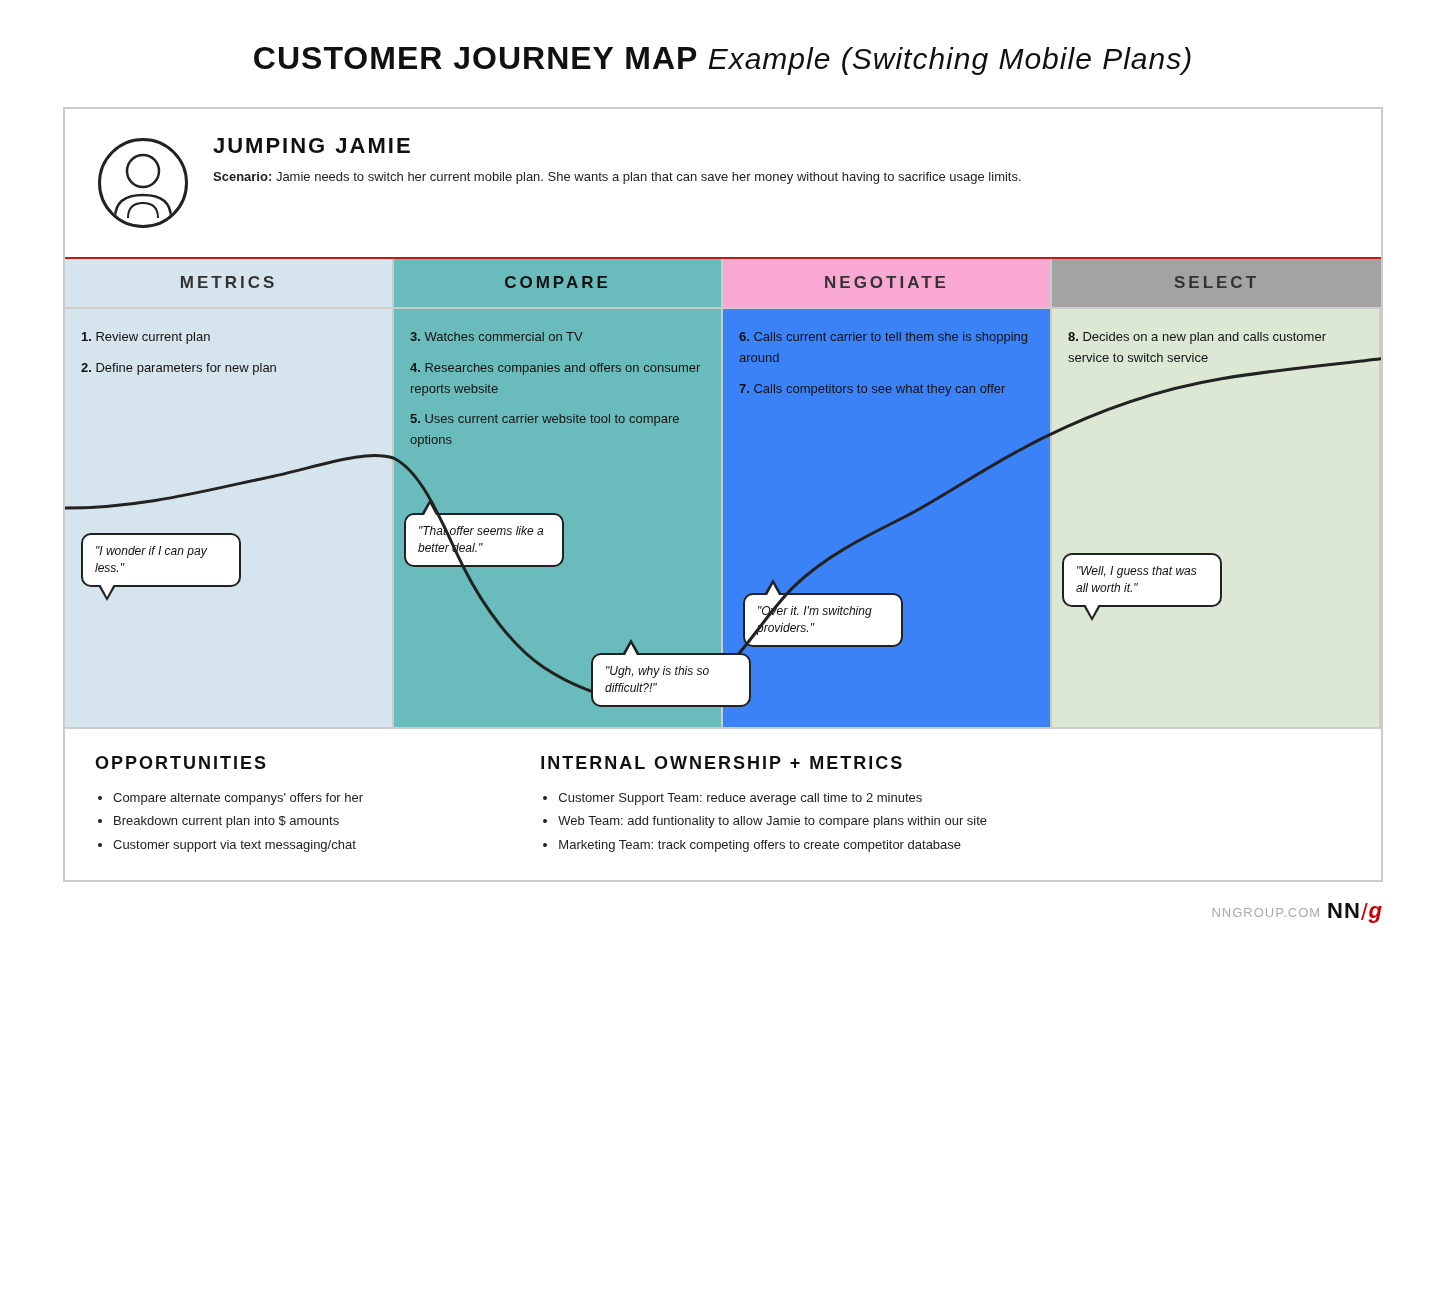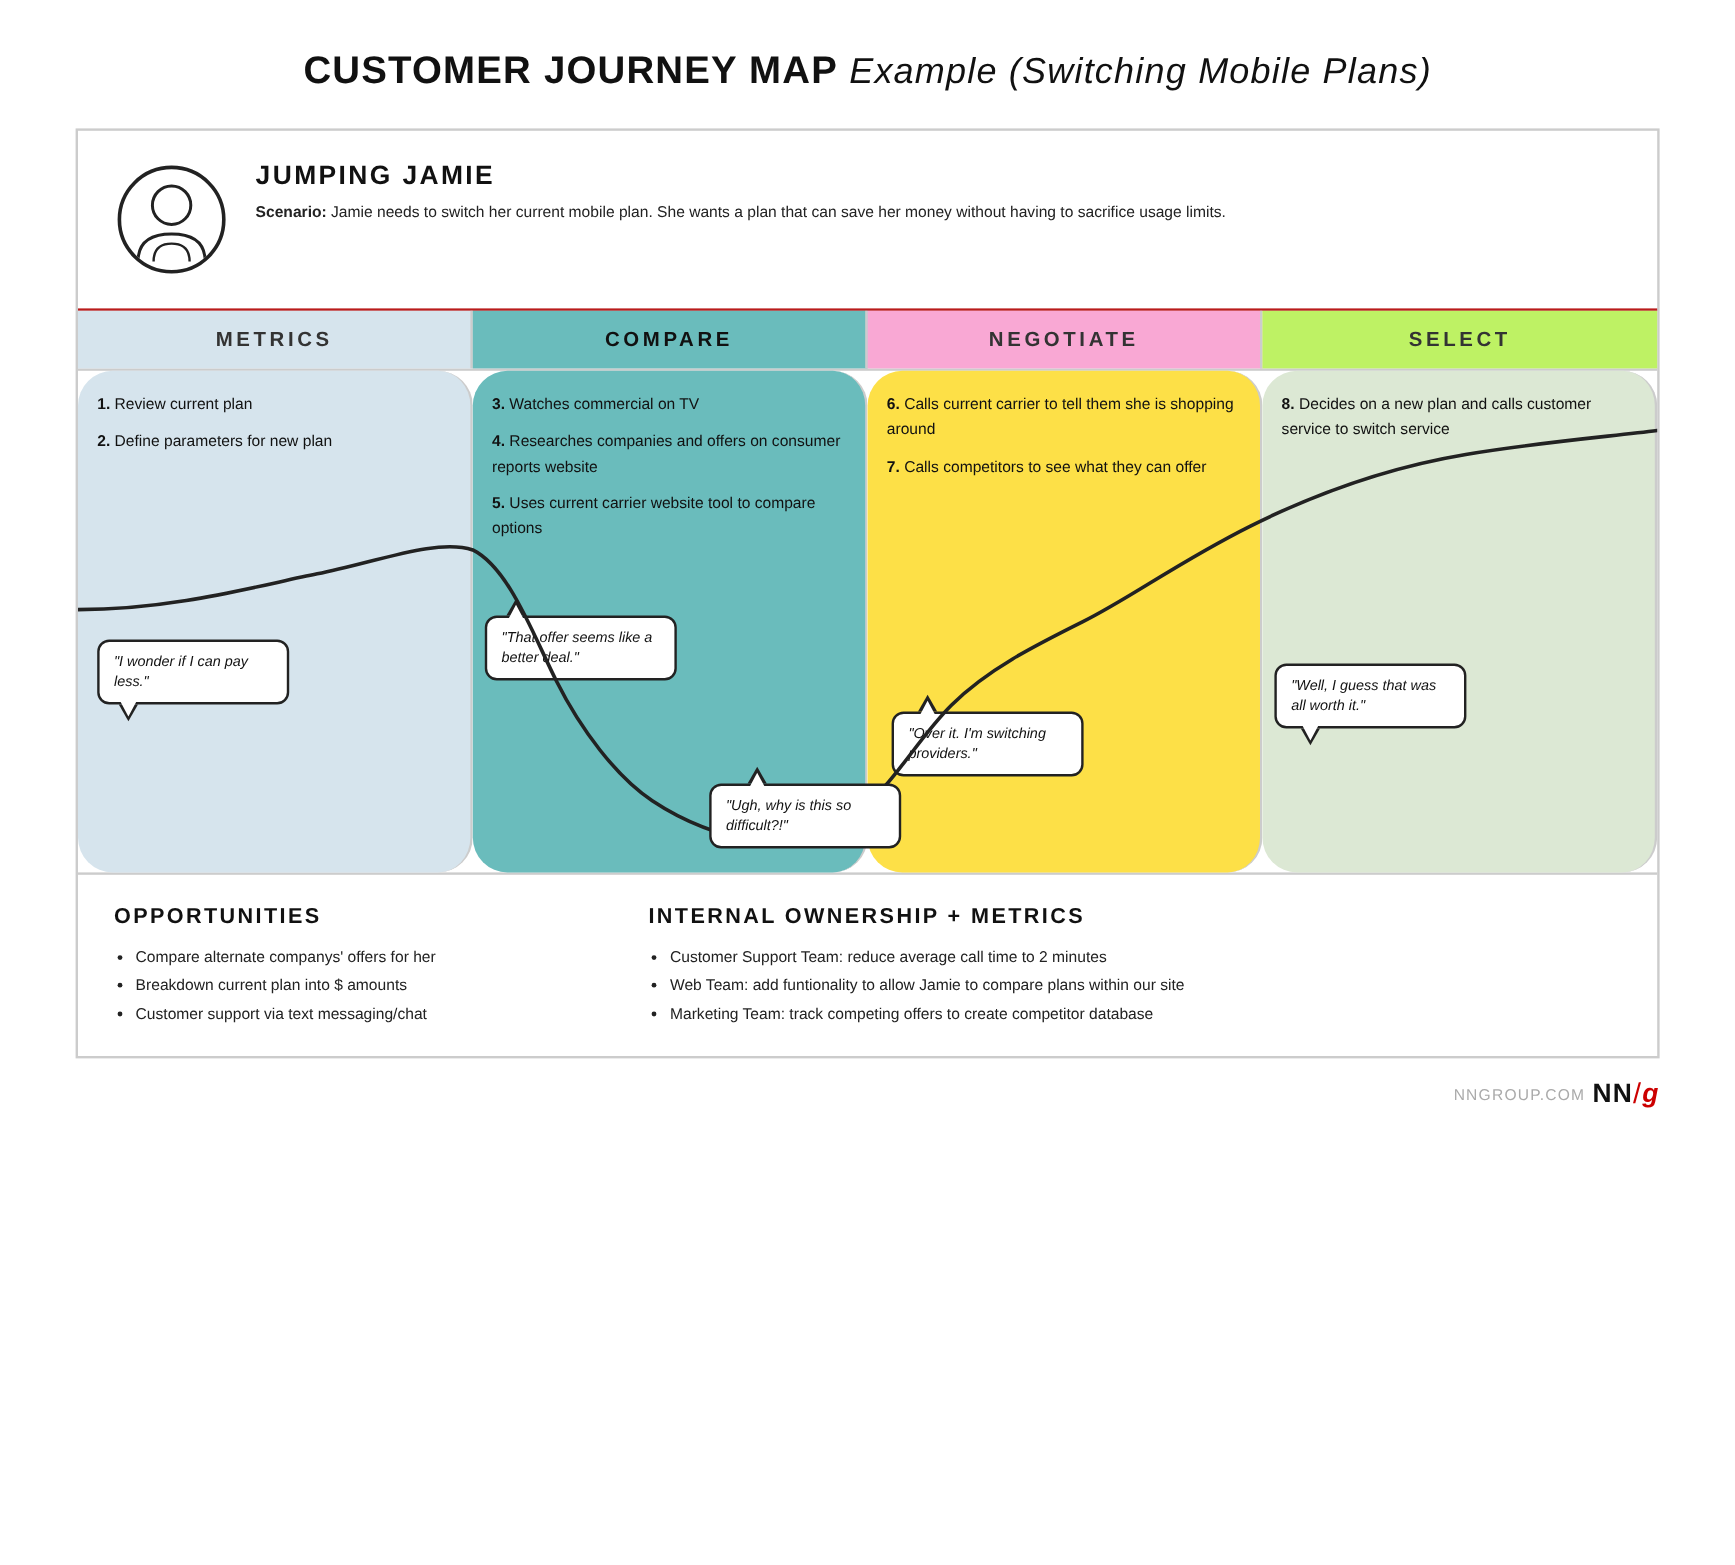--- a/index.html
+++ b/index.html
@@ -106,41 +106,40 @@
       font-size: 17px;
       font-weight: 900;
       letter-spacing: 3px;
       border-right: 2px solid #ccc;
       color: #333;
     }
     .phase-header-cell:last-child { border-right: none; }
     .phase-header-cell.define { background: #d6e4ed; }
     .phase-header-cell.compare { background: #6abcbc; color: #111; }
     .phase-header-cell.negotiate { background: #f9a8d4; }
-    .phase-header-cell.select { background: #bef264; }
+    .phase-header-cell.select { background: #a3a3a3; }
 
     
     .journey-content {
       display: grid;
       grid-template-columns: 1fr 1fr 1fr 1fr;
       border-bottom: 2px solid #ccc;
       position: relative;
       min-height: 420px;
     }
     .phase-cell {
       padding: 18px 16px;
       border-right: 2px solid #ccc;
       position: relative;
       overflow: visible;
-      border-radius: 29px;
     }
     .phase-cell:last-child { border-right: none; }
     .phase-cell.define { background: #d6e4ed; }
     .phase-cell.compare { background: #6abcbc; }
-    .phase-cell.negotiate { background: #fde047; }
+    .phase-cell.negotiate { background: #3b82f6; }
     .phase-cell.select { background: #dce8d4; }
 
     .step-text {
       font-size: 13px;
       line-height: 1.6;
       color: #111;
       margin-bottom: 10px;
     }
     .step-text .step-num {
       font-weight: 700;

